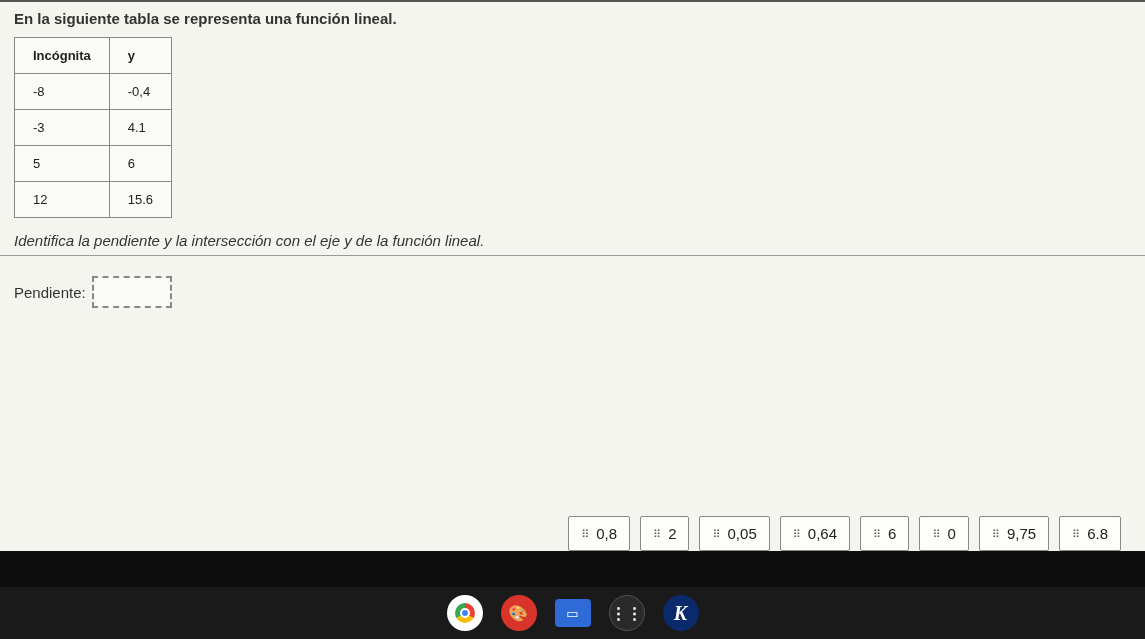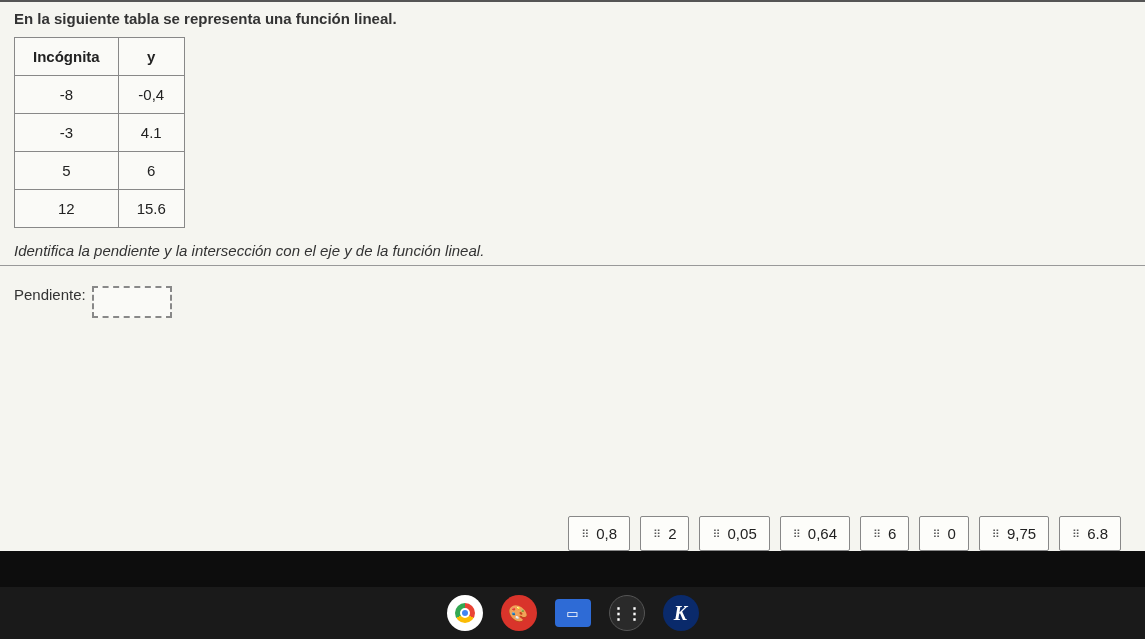--- a/index.html
+++ b/index.html
@@ -22,22 +22,22 @@
     margin-bottom: 10px;
     font-weight: bold;
   }
   table.data {
     border-collapse: collapse;
     margin-bottom: 14px;
   }
   table.data th, table.data td {
     border: 1px solid #888;
     padding: 10px 18px;
-    text-align: center;
-    font-size: 15px;
+    text-align: left;
+    font-size: 13px;
     color: #222;
     background: #fafaf7;
   }
   table.data th {
     font-weight: bold;
   }
   .instruction {
     font-size: 15px;
     color: #333;
     margin-bottom: 6px;
@@ -47,21 +47,21 @@
   hr.sep {
     border: none;
     border-top: 1px solid #999;
     margin: 4px 0 20px 0;
   }
   .answer-area {
     padding: 0 14px;
   }
   .answer-row {
     display: flex;
-    align-items: flex-start;
+    align-items: center;
     margin-bottom: 28px;
     font-size: 15px;
     color: #333;
   }
   .dropzone {
     display: inline-block;
     width: 80px;
     height: 32px;
     border: 2px dashed #888;
     margin-left: 6px;

